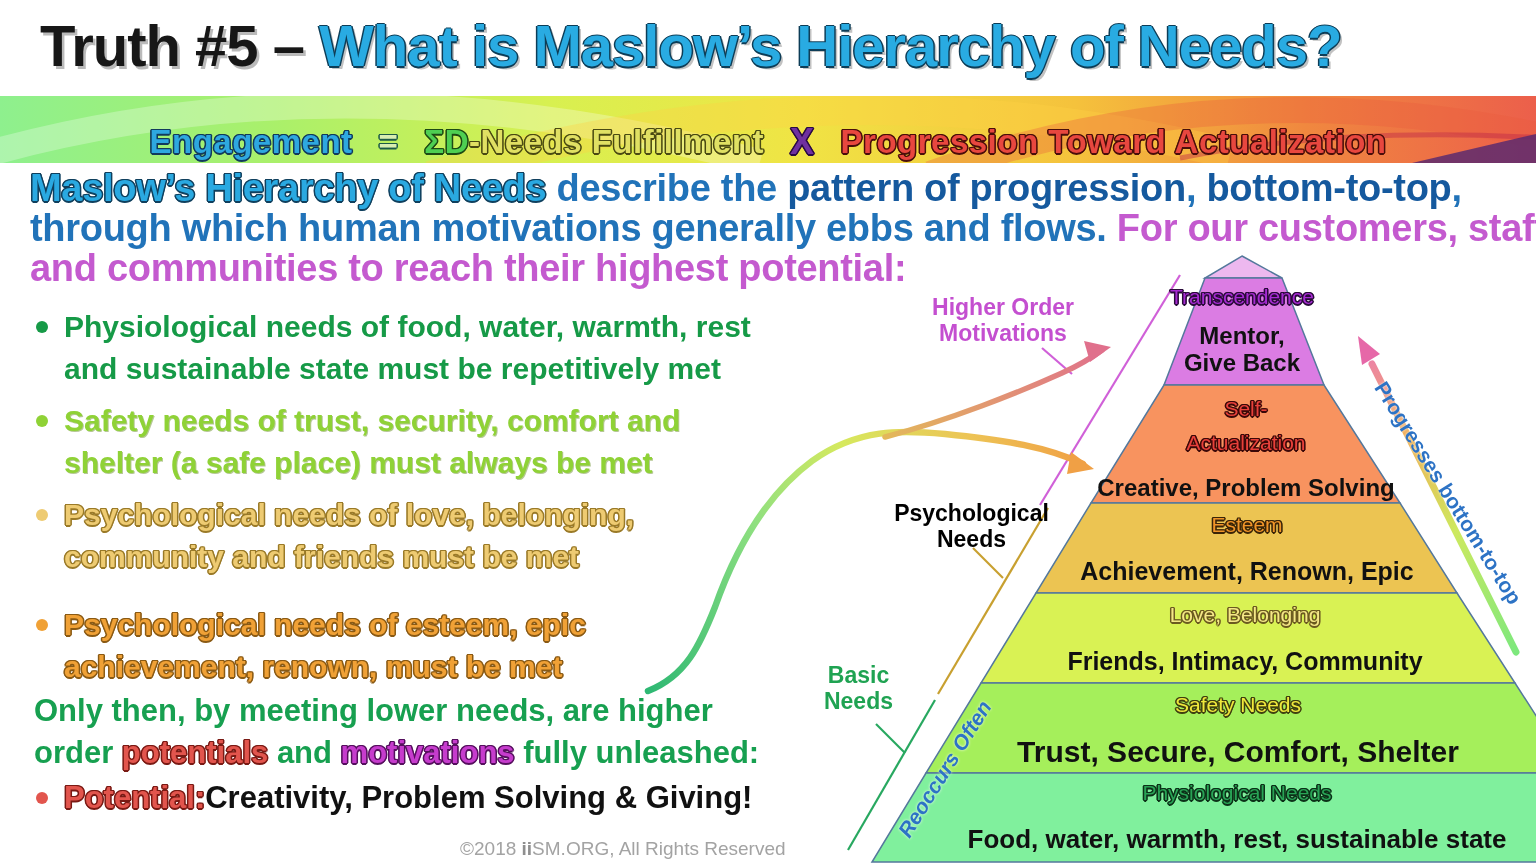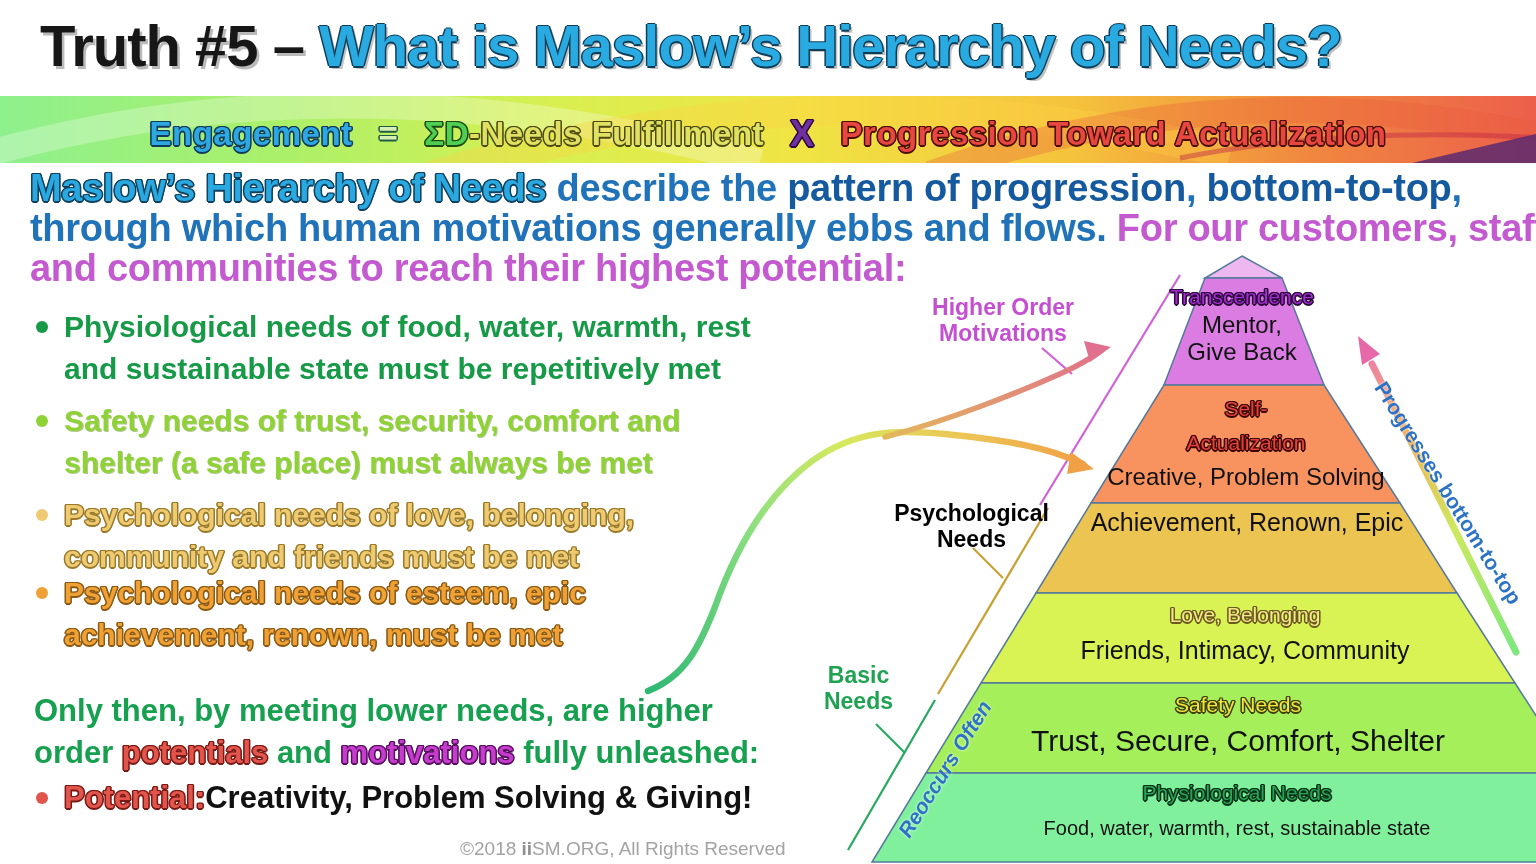--- a/index.html
+++ b/index.html
@@ -9,21 +9,21 @@
   }
   .abs{position:absolute;}
   .outlined{text-shadow:1.5px 0 var(--oc),-1.5px 0 var(--oc),0 1.5px var(--oc),0 -1.5px var(--oc),1px 1px var(--oc),-1px -1px var(--oc),1px -1px var(--oc),-1px 1px var(--oc);}
   
   .title{left:40px;top:12px;width:1496px;font-size:58px;font-weight:700;letter-spacing:-1px;white-space:nowrap;}
   .title .black{color:#171717;text-shadow:2.5px 2.5px 0 rgba(130,130,130,.55);}
   .title .blue{color:#29ABE2;text-shadow:1.5px 0 #0d3d57,-1.5px 0 #0d3d57,0 1.5px #0d3d57,0 -1.5px #0d3d57,3px 3px 0 rgba(120,120,120,.45);}
   
   .banner{left:0;top:96px;width:1536px;height:67px;
     background:linear-gradient(90deg,#8ef08e 0%,#aaf06a 18%,#d8f050 36%,#f0e444 52%,#f5c23c 70%,#f0883f 85%,#ec5f4b 100%);}
-  .banner-text{position:absolute;left:0;top:4px;width:100%;height:100%;display:flex;align-items:center;justify-content:center;gap:26px;font-size:33px;font-weight:700;letter-spacing:.5px;white-space:nowrap;border-radius:24px;}
+  .banner-text{position:absolute;left:0;top:12px;width:100%;height:100%;display:flex;align-items:center;justify-content:center;gap:26px;font-size:33px;font-weight:700;letter-spacing:.5px;white-space:nowrap;border-radius:24px;}
   .bn-eng{color:#2EA8E0;--oc:#123a5c;}
   .bn-eq{color:#d8eeb0;--oc:#1d5b46;}
   .bn-sig{color:#4ECF52;--oc:#1d4a14;}
   .bn-nf{color:#E0E063;--oc:#4a4a12;}
   .bn-x{color:#7030A0;--oc:#2a0a44;font-size:36px;}
   .bn-prog{color:#E8473F;--oc:#4a0e0a;}
   
   .intro{left:30px;top:168px;width:1500px;font-size:38px;font-weight:700;line-height:40px;letter-spacing:-.3px;white-space:nowrap;}
   .in-lead{color:#2AA9E1;--oc:#10405e;}
   .in-plain{color:#2173B9;}
@@ -41,21 +41,21 @@
   .c-pot{color:#E2554D;--oc:#7a1a14;}
   .c-mot{color:#C63CCD;--oc:#56105e;}
   .pline{left:36px;top:780px;width:900px;font-size:31px;font-weight:700;display:flex;white-space:nowrap;}
   .p-label{color:#E2554D;--oc:#7a1a14;}
   .p-text{color:#111;}
   .copyright{left:460px;top:838px;width:460px;text-align:left;font-size:19px;color:#A3A3A3;font-weight:400;}
   .copyright b{font-weight:700;color:#8f8f8f;}
   
   .lvl{position:absolute;text-align:center;z-index:3;line-height:1.06;}
   .lvl .t{font-weight:400;font-size:21px;}
-  .lvl .s{font-weight:400;font-size:24px;color:#111;line-height:27px;margin-top:3px;}
+  .lvl .s{font-weight:700;font-size:24px;color:#111;line-height:27px;margin-top:14px;}
   .side-label{position:absolute;z-index:3;text-align:center;font-weight:700;font-size:23px;line-height:26px;}
   .rot{position:absolute;z-index:3;font-weight:700;font-size:21px;color:#2D73C5;text-align:center;text-shadow:0 0 3px rgba(255,255,255,.9);}
   svg{display:block;}
   .pyr-svg{position:absolute;left:0;top:0;z-index:1;pointer-events:none;}
   .banner-deco{position:absolute;left:0;top:0;}
 </style>
 </head>
 <body>
 
 <div class="slide">
@@ -107,21 +107,21 @@
       <span>shelter (a safe place) must always be met</span>
     </span>
   </div>
   <div class="abs bullet" style="top:494px;">
     <span class="dot" style="background:#EECB72;"></span>
     <span class="b3 outlined">
       <span>Psychological needs of love, belonging,</span><br>
       <span>community and friends must be met</span>
     </span>
   </div>
-  <div class="abs bullet" style="top:572px;">
+  <div class="abs bullet" style="top:604px;">
     <span class="dot" style="background:#F0A136;"></span>
     <span class="b4 outlined">
       <span>Psychological needs of esteem, epic</span><br>
       <span>achievement, renown, must be met</span>
     </span>
   </div>
 
   <div class="abs pline">
     <span class="dot" style="background:#E2554D;margin-top:12px;"></span>
     <span class="p-label outlined">Potential:</span>
@@ -191,33 +191,34 @@
     </div>
   </div>
   <div class="lvl" style="left:996px;top:392px;width:500px;">
     <div class="t outlined" style="color:#E8403A;--oc:#3a0808;line-height:34px;">
       <span>Self-</span><br>
       <span>Actualization</span>
     </div>
     <div class="s">Creative, Problem Solving</div>
   </div>
   <div class="lvl" style="left:997px;top:506px;width:500px;">
+    <div class="t outlined" style="color:#F09428;--oc:#3a2408;line-height:38px;">Esteem</div>
     <div class="s" style="font-size:25px;">Achievement, Renown, Epic</div>
   </div>
   <div class="lvl" style="left:995px;top:596px;width:500px;">
     <div class="t outlined" style="color:#F5E887;--oc:#6b5a20;line-height:38px;">Love, Belonging</div>
     <div class="s" style="font-size:25px;">Friends, Intimacy, Community</div>
   </div>
   <div class="lvl" style="left:988px;top:686px;width:500px;">
     <div class="t outlined" style="color:#F0E93C;--oc:#3f3f10;line-height:38px;">Safety Needs</div>
     <div class="s" style="font-size:30px;">Trust, Secure, Comfort, Shelter</div>
   </div>
   <div class="lvl" style="left:957px;top:774px;width:560px;">
     <div class="t outlined" style="color:#28A355;--oc:#0c3018;line-height:38px;">Physiological Needs</div>
-    <div class="s" style="font-size:20px;">Food, water, warmth, rest, sustainable state</div>
+    <div class="s" style="font-size:26px;">Food, water, warmth, rest, sustainable state</div>
   </div>
 
   <div class="side-label" style="left:903px;top:294px;width:200px;color:#C44FD0;">
     <span>Higher Order</span><br>
     <span>Motivations</span>
   </div>
   <div class="side-label" style="left:864px;top:500px;width:215px;color:#000000;">
     <span>Psychological</span><br>
     <span>Needs</span>
   </div>

